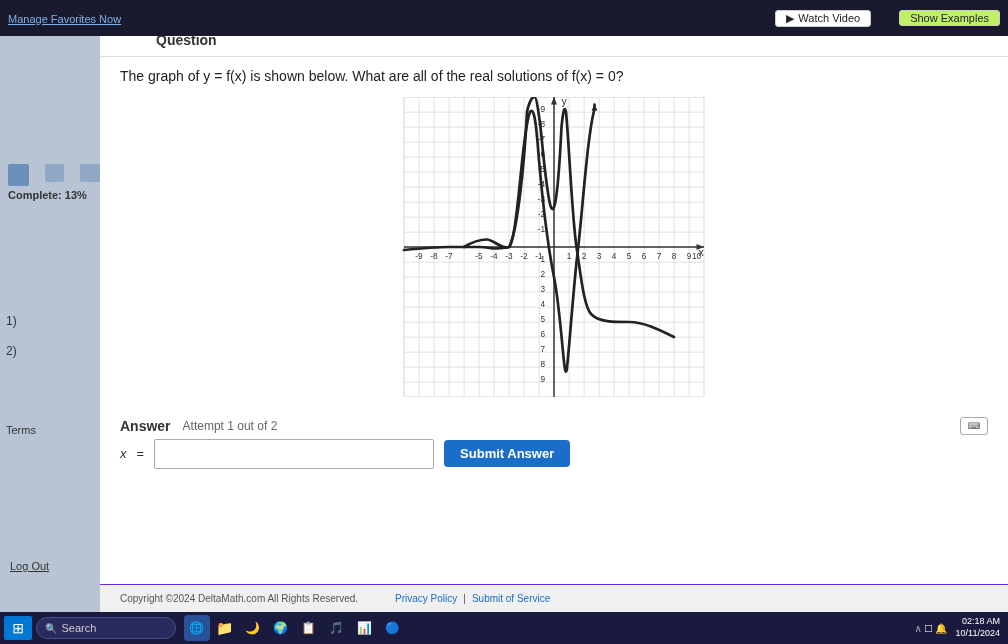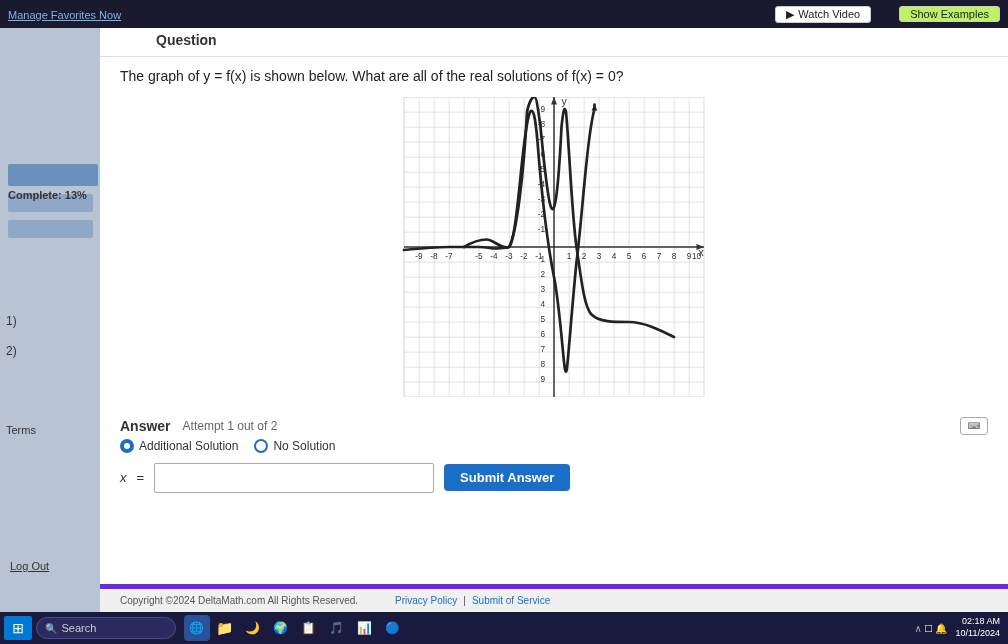--- a/index.html
+++ b/index.html
@@ -11,21 +11,21 @@
       overflow: hidden;
       position: relative;
     }
 
     
     .top-bar {
       position: absolute;
       top: 0;
       left: 0;
       right: 0;
-      height: 28px;
+      height: 36px;
       background: #1a1a2e;
       display: flex;
       align-items: center;
       justify-content: flex-end;
       padding: 0 8px;
       gap: 4px;
       z-index: 10;
     }
     .top-bar-left {
       flex: 1;
@@ -58,21 +58,21 @@
 
     
     .sidebar {
       position: absolute;
       left: 0;
       top: 24px;
       width: 100px;
       bottom: 32px;
       background: #b8c4d4;
       display: flex;
-      flex-direction: column;
+      flex-direction: row;
       align-items: flex-start;
       padding-top: 140px;
       gap: 8px;
     }
     .complete-badge {
       position: absolute;
       top: 165px;
       left: 8px;
       font-size: 11px;
       color: #333;
@@ -533,43 +533,31 @@
     </svg>
   </div>
 
   <div class="answer-section">
     <div class="answer-header">
       <span class="answer-label">Answer</span>
       <span class="attempt-text">Attempt 1 out of 2</span>
       <div class="keyboard-icon">⌨</div>
     </div>
 
-    <div class="solution-options">
-      <div class="solution-option">
-        <div class="radio-circle active">
-          <div class="radio-inner"></div>
-        </div>
-        <span>Additional Solution</span>
-      </div>
-      <div class="solution-option">
-        <div class="radio-circle"></div>
-        <span>No Solution</span>
-      </div>
-    </div>
 
     <div class="answer-input-row">
       <span class="x-label">x</span>
       <span class="equals-sign">=</span>
       <input class="answer-input" type="text" placeholder="" style="">
       <button class="submit-btn">Submit Answer</button>
     </div>
   </div>
 </div>
 
-<div style="position:absolute; bottom:32px; left:100px; right:0; height:28px; background:#f0f0f0; border-top:5px solid #6d28d9; display:flex; align-items:center; padding:0 20px; font-size:10px; color:#555; gap:6px;">
+<div style="position:absolute; bottom:32px; left:100px; right:0; height:28px; background:#f0f0f0; border-top:1px solid #6d28d9; display:flex; align-items:center; padding:0 20px; font-size:10px; color:#555; gap:6px;">
   <span>Copyright ©2024 DeltaMath.com All Rights Reserved.</span>
   <a href="#" style="color:#1a6ec7; text-decoration:none;padding-left:31px;">Privacy Policy</a>
   <span>|</span>
   <a href="#" style="color:#1a6ec7; text-decoration:none;">Submit of Service</a>
 </div>
 
 <div class="taskbar">
   <div class="taskbar-start">
     <span style="color:white; font-size:14px;">⊞</span>
   </div>

